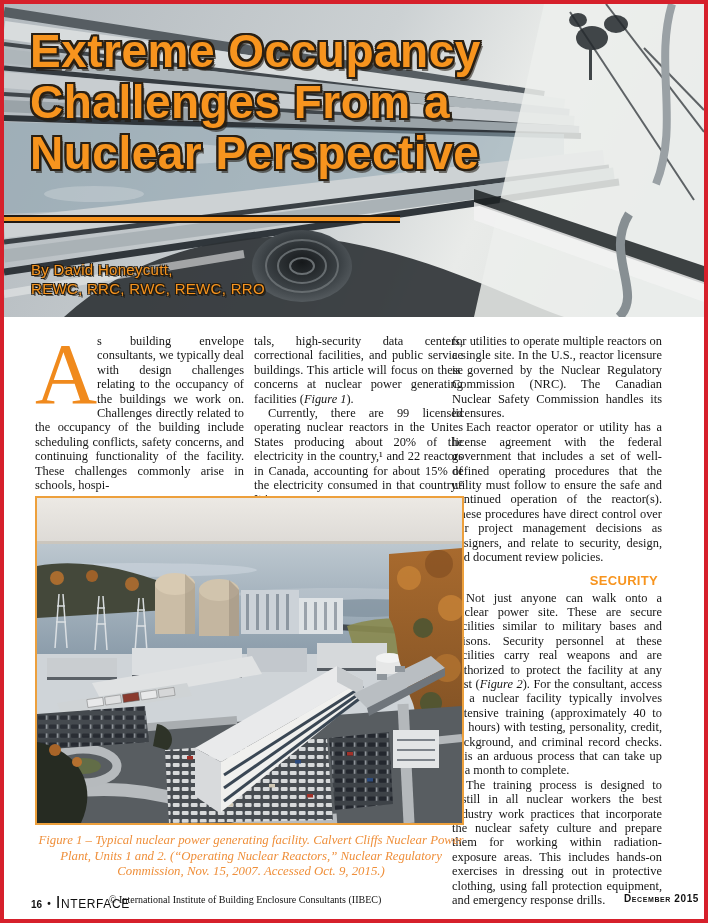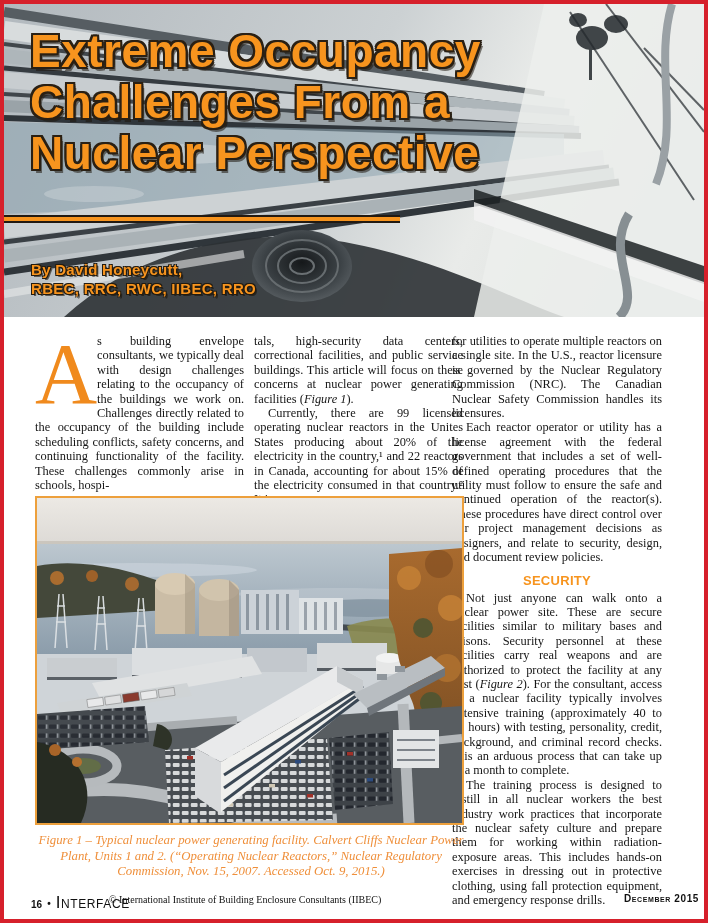--- a/index.html
+++ b/index.html
@@ -12,33 +12,33 @@
   .header-art{position:absolute;left:0;top:0;width:700px;height:313px;display:block;}
   .title{position:absolute;left:26px;top:22px;font-family:"Liberation Sans",sans-serif;
          font-weight:700;font-size:46px;line-height:51px;color:#f7941e;letter-spacing:.5px;
          text-shadow:-2px -2px 0 #2a2014,0 -2px 0 #2a2014,2px -2px 0 #2a2014,
                      -2px 0 0 #2a2014,2px 0 0 #2a2014,
                      -2px 2px 0 #2a2014,0 2px 0 #2a2014,2px 2px 0 #2a2014,
                      3px 4px 0 rgba(30,22,12,.55);}
   .title-rule{position:absolute;left:0;top:211px;width:396px;height:4px;background:#f7941e;
          border-top:2px solid #221a12;border-bottom:2px solid #221a12;}
   .byline{position:absolute;left:27px;top:256px;font-family:"Liberation Sans",sans-serif;
-         font-weight:700;font-size:15px;line-height:19px;color:#f7941e;letter-spacing:.3px;
+         font-weight:400;font-size:15px;line-height:19px;color:#f7941e;letter-spacing:.3px;
          text-shadow:-1px -1px 0 #241c10,1px -1px 0 #241c10,-1px 1px 0 #241c10,
                      1px 1px 0 #241c10,2px 2px 0 rgba(25,18,8,.6);}
 
   
   .col{position:absolute;top:330px;width:209px;font-size:12.4px;line-height:14.4px;
        text-align:justify;color:#151515;}
   .col p{margin:0;}
   .col p.indent{text-indent:14px;}
   .dropcap{float:left;color:#f08a1d;font-size:86px;line-height:80px;height:84px;width:62px;
            font-family:"Liberation Serif",serif;text-align:left;}
   .sec-head{font-family:"Liberation Sans",sans-serif;font-weight:700;color:#f7941e;
-            font-size:13px;line-height:16px;margin:8px 4px 2px;text-align:center;letter-spacing:.3px;}
+            font-size:13px;line-height:16px;margin:8px 4px 2px;text-align:right;letter-spacing:.3px;}
 
   
   .photo{position:absolute;left:31px;top:492px;width:425px;height:325px;
          border:2px solid #eda03c;background:#cfd4d8;}
   .photo svg{display:block;width:425px;height:325px;}
   .caption{position:absolute;left:33px;top:829px;width:428px;font-style:italic;
            font-size:12.8px;line-height:15.5px;color:#ef8f3a;text-align:center;}
 
   
   .footer{position:absolute;left:27px;top:889px;width:668px;height:18px;font-size:12px;color:#111;}
@@ -117,21 +117,21 @@
     </svg>
 
     <div class="title">
       <div>Extreme Occupancy</div>
       <div>Challenges From a</div>
       <div>Nuclear Perspective</div>
     </div>
     <div class="title-rule"></div>
     <div class="byline">
       <div>By David Honeycutt,</div>
-      <div>RBEC, RRC, RWC, IIBEC, RRO</div>
+      <div>REWC, RRC, RWC, REWC, RRO</div>
     </div>
   </div>
 
   <div class="col" style="left:31px;">
     <p><span class="dropcap">A</span><span>s building envelope consultants, we typically deal with design challenges relating to the occupancy of the buildings we work on. Challenges directly related to the occupancy of the building include scheduling conflicts, safety concerns, and continuing functionality of the facility. These challenges commonly arise in schools, hospi-</span></p>
   </div>
 
   <div class="col" style="left:250px;">
     <p><span>tals, high-security data centers, correctional facilities, and public service buildings. This article will focus on these concerns at nuclear power generating facilities (</span><i>Figure 1</i><span>).</span></p>
     <p class="indent">Currently, there are 99 licensed operating nuclear reactors in the Unites States producing about 20% of the electricity in the country,¹ and 22 reactors in Canada, accounting for about 15% of the electricity consumed in that country.² It is common</p>

